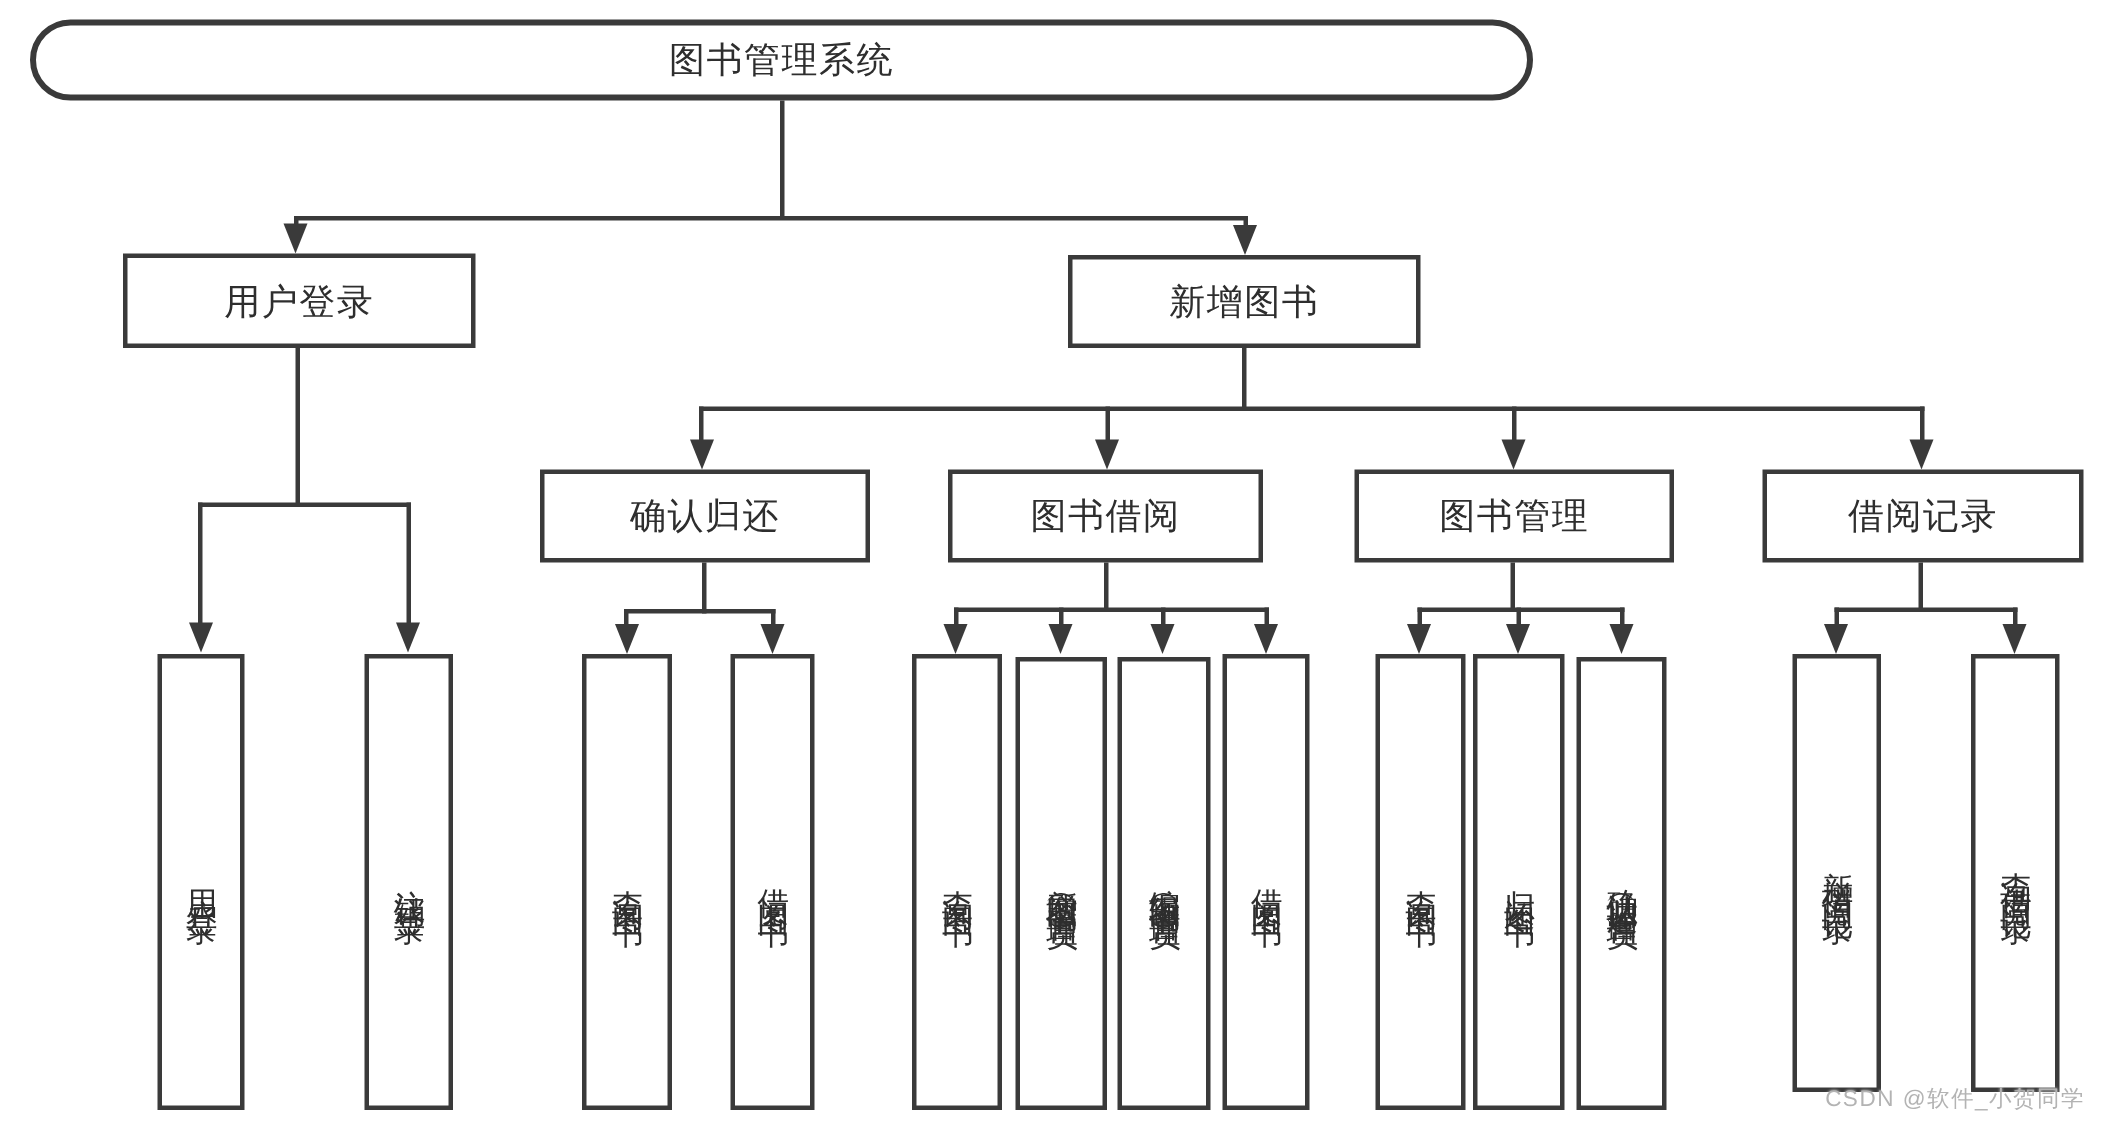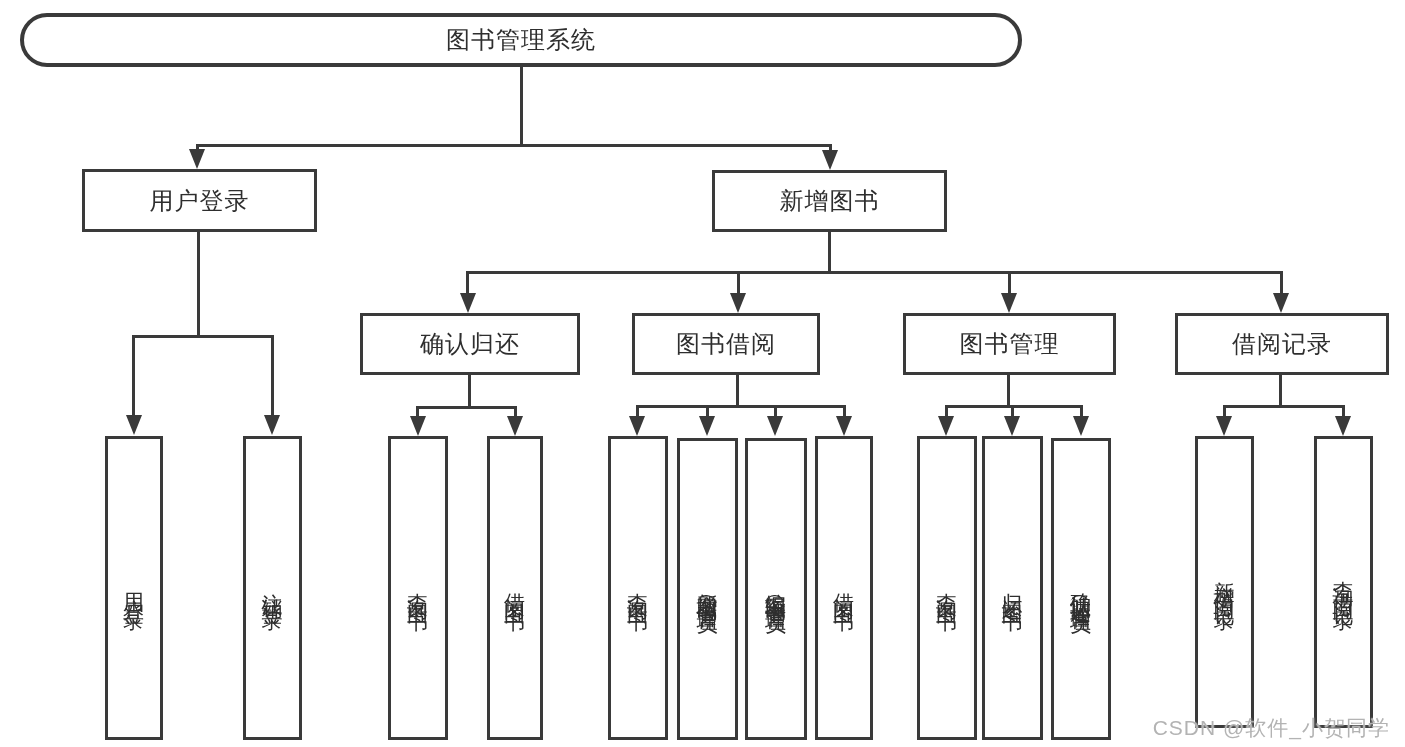--- a/index.html
+++ b/index.html
@@ -45,38 +45,38 @@
   .hline{position:absolute;height:3px;background:var(--line);}
   .arrow{
     position:absolute;width:0;height:0;
     border-left:8px solid transparent;
     border-right:8px solid transparent;
     border-top:20px solid var(--line);
   }
   .watermark{
     position:absolute;
     right:15px;bottom:5px;
-    font-size:21px;
+    font-size:15px;
     color:var(--wm);
     letter-spacing:1px;
     text-shadow:0 0 2px #ffffff;
   }
 </style>
 </head>
 <body>
 
 <div class="canvas">
 
   <div class="box root" style="left:20px;top:13px;width:1002px;height:54px;">图书管理系统</div>
 
   <div class="box" style="left:82px;top:169px;width:235px;height:63px;">用户登录</div>
   <div class="box" style="left:712px;top:170px;width:235px;height:62px;">新增图书</div>
 
   <div class="box" style="left:360px;top:313px;width:220px;height:62px;">确认归还</div>
-  <div class="box" style="left:632px;top:313px;width:188px;height:62px;">图书借阅</div>
+  <div class="box" style="left:632px;top:313px;width:210px;height:62px;">图书借阅</div>
   <div class="box" style="left:903px;top:313px;width:213px;height:62px;">图书管理</div>
   <div class="box" style="left:1175px;top:313px;width:214px;height:62px;">借阅记录</div>
 
   <div class="vbox" style="left:105px;top:436px;width:58px;height:304px;">
     <span>用户登录</span>
     </div>
   <div class="vbox" style="left:243px;top:436px;width:59px;height:304px;">
     <span>注销登录</span>
     </div>
 

